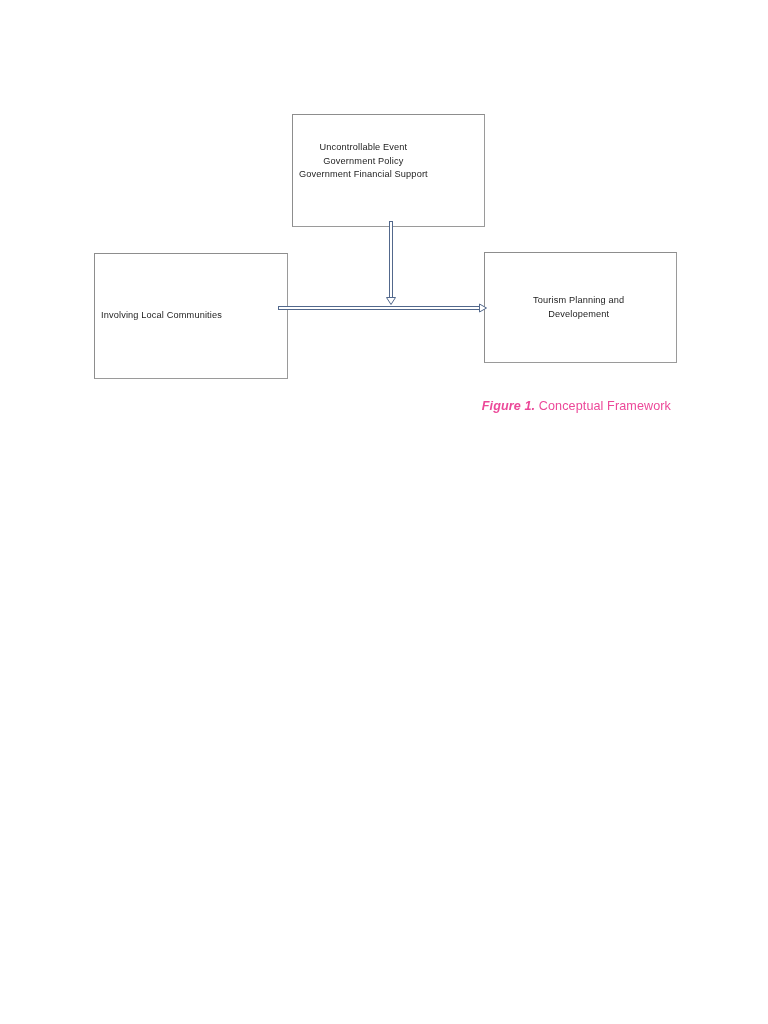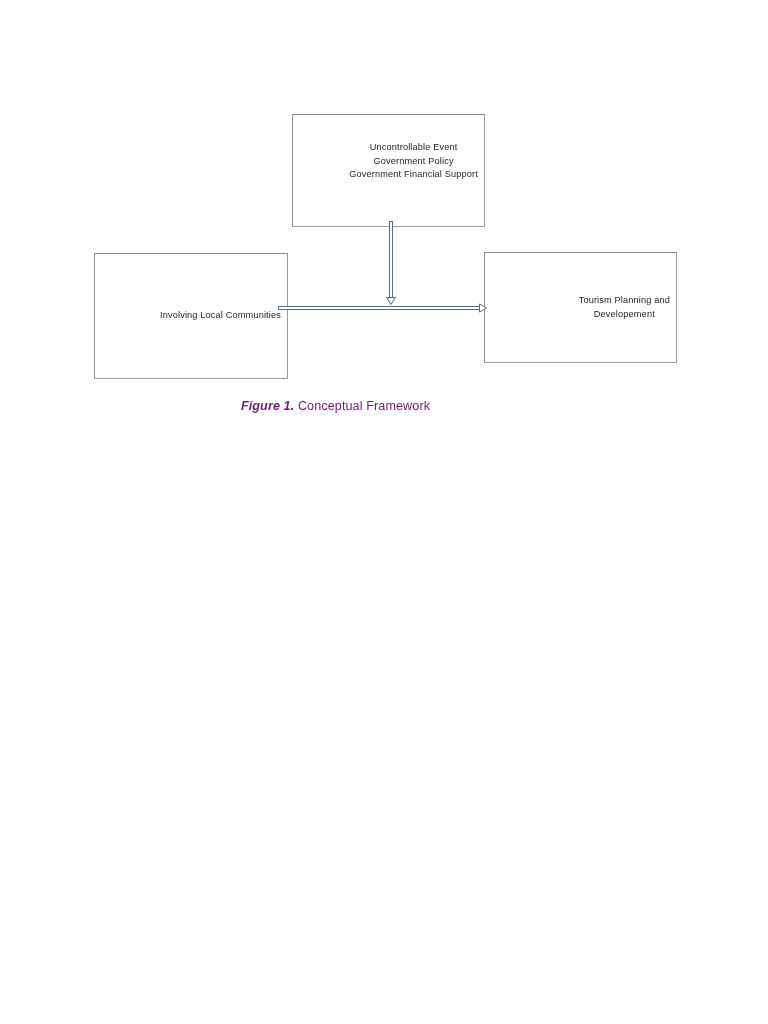--- a/index.html
+++ b/index.html
@@ -35,21 +35,21 @@
   
   .node-box {
     position: absolute;
     box-sizing: border-box;
     background: #ffffff;
     border: 1px solid #8d8d8d;
     border-right-color: #9a9a9a;
     border-bottom-color: #9a9a9a;
     display: flex;
     align-items: center;
-    justify-content: flex-end;
+    justify-content: flex-start;
     text-align: center;
   }
   .node-box .node-label {
     font-size: 9.2px;
     line-height: 13.6px;
     letter-spacing: 0.15px;
     color: #1c1c1c;
     white-space: pre-line;
     padding: 0 6px;
   }
@@ -70,20 +70,21 @@
     top: 253px;
     width: 194px;
     height: 126px;
   }
 
   #box-right {
     left: 484px;
     top: 252px;
     width: 193px;
     height: 111px;
+    padding-left: 42px;
   }
 
   
   .connector {
     position: absolute;
     overflow: visible;
   }
   #arrow-vertical {
     left: 374px;
     top: 221px;
@@ -107,24 +108,24 @@
     stroke-width: 1;
     stroke-linejoin: miter;
   }
 
   
   #figure-caption {
     position: absolute;
     left: 0;
     top: 398px;
     width: 671px;
-    text-align: center;
+    text-align: right;
     font-size: 12.6px;
     line-height: 16px;
-    color: #701a75;
+    color: #ec4899;
     letter-spacing: 0.1px;
   }
   #figure-caption .caption-number {
     font-weight: bold;
     font-style: italic;
   }
   #figure-caption .caption-text {
     font-weight: normal;
     font-style: normal;
   }

